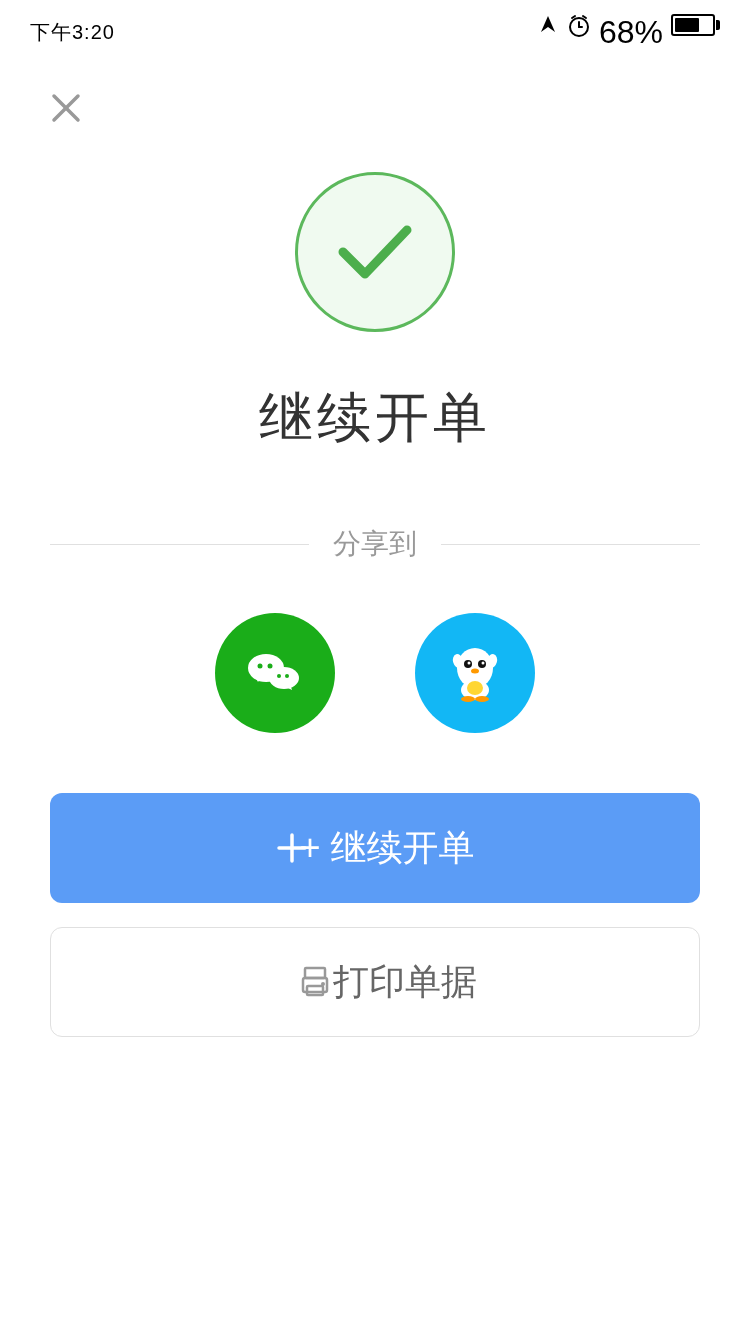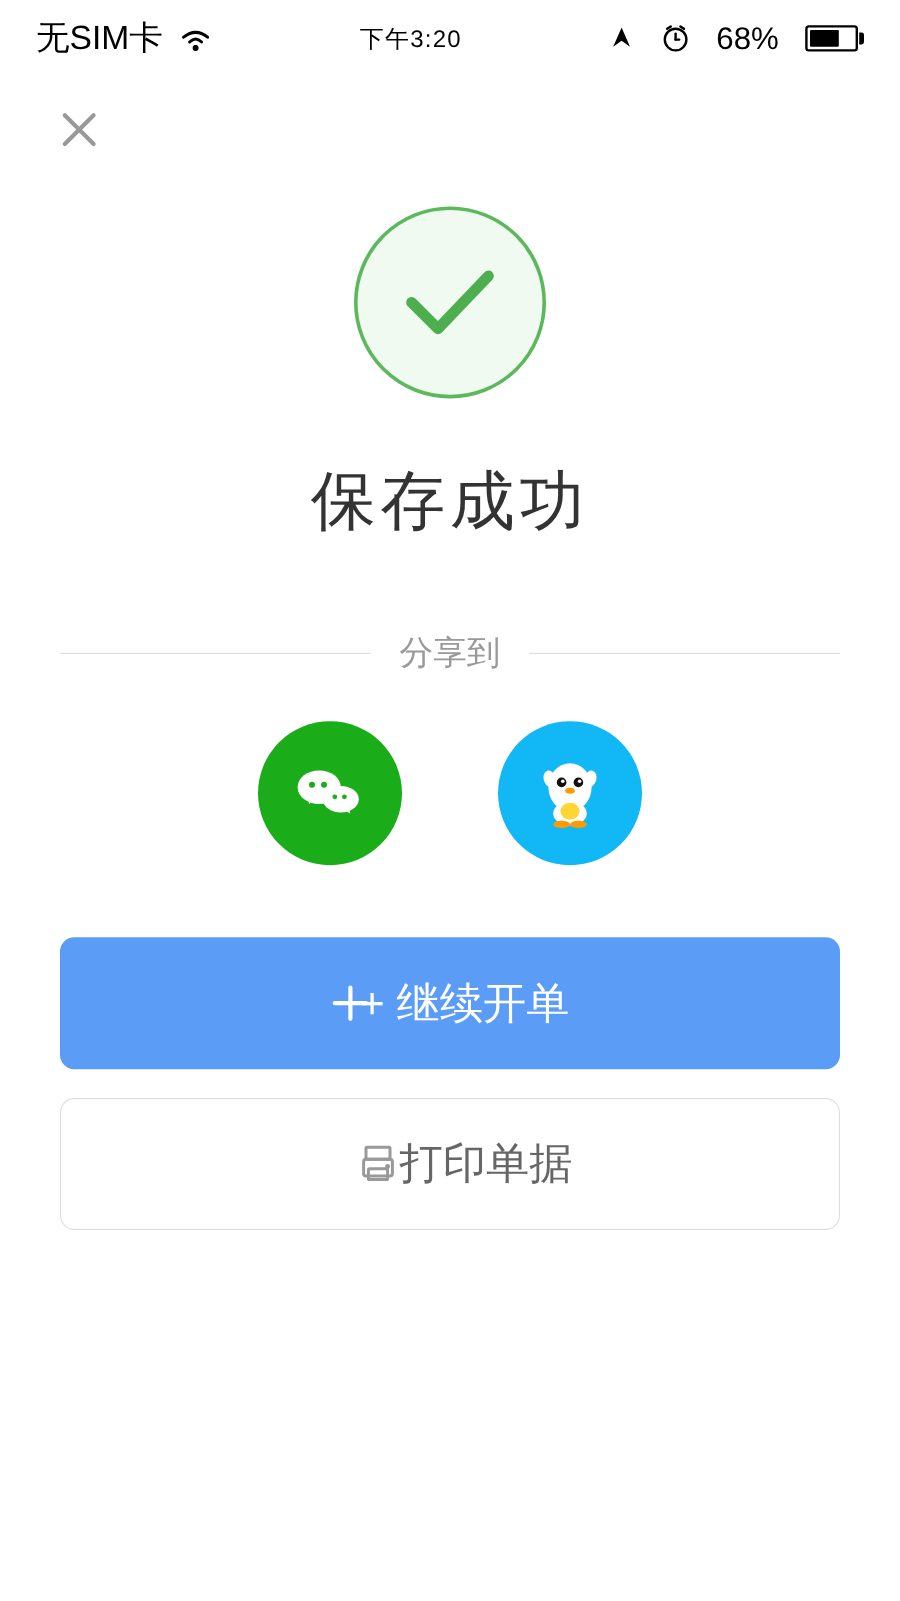--- a/index.html
+++ b/index.html
@@ -32,23 +32,23 @@
       font-size: 28px;
       font-weight: 400;
     }
     .status-center {
       font-size: 20px;
       font-weight: 400;
       letter-spacing: 1px;
     }
     .status-right {
       display: flex;
-      align-items: center;
-      gap: 22px;
-      font-size: 26px;
+      align-items: flex-start;
+      gap: 8px;
+      font-size: 32px;
     }
 
     
     .nav-bar {
       width: 100%;
       height: 88px;
       display: flex;
       align-items: center;
       padding: 0 40px;
     }
@@ -100,21 +100,21 @@
     
     .share-section {
       width: 100%;
       margin-bottom: 60px;
     }
 
     .share-divider-row {
       display: flex;
       align-items: center;
       width: 100%;
-      margin-bottom: 38px;
+      margin-bottom: 50px;
     }
 
     .divider-line {
       flex: 1;
       height: 1px;
       background: #e0e0e0;
     }
 
     .share-label {
       font-size: 28px;
@@ -205,29 +205,20 @@
       height: 10px;
       background: #000;
       border-radius: 0 2px 2px 0;
       margin-left: 1px;
     }
   </style>
 </head>
 <body>
 
 <div class="status-bar">
-  <div class="status-left">
-    <span>无SIM卡</span>
-    <svg width="30" height="22" viewBox="0 0 30 22">
-      <path d="M15 18 Q15 18 15 18" stroke="#000" stroke-width="3" fill="none" stroke-linecap="round"></path>
-      <path d="M10 14 Q15 9 20 14" stroke="#000" stroke-width="2.5" fill="none" stroke-linecap="round"></path>
-      <path d="M5 10 Q15 2 25 10" stroke="#000" stroke-width="2.5" fill="none" stroke-linecap="round"></path>
-      <circle cx="15" cy="19" r="2.5" fill="#000"></circle>
-    </svg>
-  </div>
   <div class="status-center">下午3:20</div>
   <div class="status-right">
     <svg width="22" height="22" viewBox="0 0 22 22">
       <polygon points="4,18 11,2 18,18 11,13" fill="#000"></polygon>
     </svg>
     <svg width="24" height="24" viewBox="0 0 24 24">
       <circle cx="12" cy="13" r="9" stroke="#000" stroke-width="2" fill="none"></circle>
       <line x1="12" y1="13" x2="12" y2="8" stroke="#000" stroke-width="2" stroke-linecap="round"></line>
       <line x1="12" y1="13" x2="15" y2="13" stroke="#000" stroke-width="2" stroke-linecap="round"></line>
       <line x1="5" y1="4" x2="8" y2="2" stroke="#000" stroke-width="2" stroke-linecap="round"></line>
@@ -253,21 +244,21 @@
 </div>
 
 <div class="main-content">
 
   <div class="success-circle">
     <svg width="80" height="65" viewBox="0 0 80 65">
       <polyline points="8,32 30,54 72,10" stroke="#4cae4c" stroke-width="9" fill="none" stroke-linecap="round" stroke-linejoin="round"></polyline>
     </svg>
   </div>
 
-  <div class="success-title">保存成功</div>
+  <div class="success-title">继续开单</div>
 
   <div class="share-section">
     <div class="share-divider-row">
       <div class="divider-line"></div>
       <span class="share-label">分享到</span>
       <div class="divider-line"></div>
     </div>
 
     <div class="share-icons-row">
 

